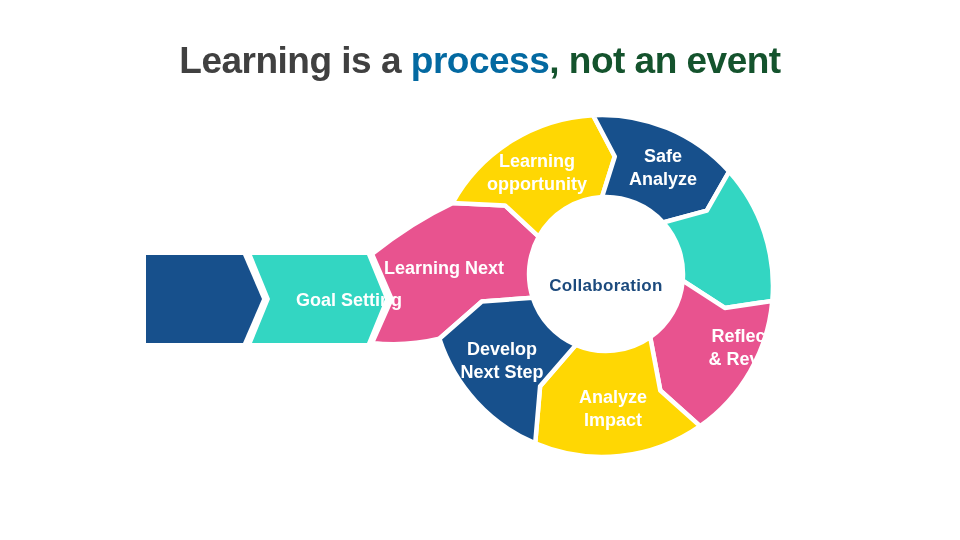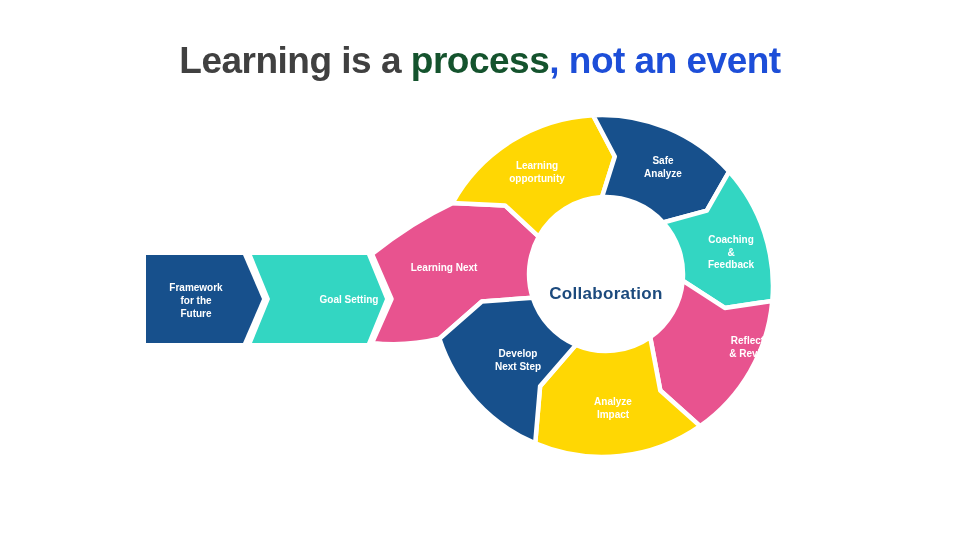--- a/index.html
+++ b/index.html
@@ -8,70 +8,64 @@
     font-family:"Liberation Sans", sans-serif;
   }
   .title{
     position:absolute;left:0;top:40px;width:960px;margin:0;
     text-align:center;font-size:37px;font-weight:800;letter-spacing:-0.5px;
   }
   .diagram-svg{position:absolute;left:0;top:0;}
   .lbl{
     position:absolute;transform:translate(-50%,-50%);
     text-align:center;white-space:pre-line;
-    color:#ffffff;font-weight:700;font-size:10px;line-height:1.25;
+    color:#ffffff;font-weight:700;font-size:18px;line-height:1.25;
   }
   
   [data-name="label-framework-for-the-future"]{left:196px;top:300px;line-height:1.3;}
   [data-name="label-goal-setting"]{left:309px;top:300px;margin-left:40px;}
   [data-name="label-learning-model"]{left:444px;top:268px;}
   [data-name="label-learning-opportunity"]{left:537px;top:172px;}
   [data-name="label-safe-practice"]{left:663px;top:167px;}
   [data-name="label-coaching-feedback"]{left:731px;top:253px;}
   [data-name="label-reflection-revision"]{left:720px;top:347px;margin-left:35px;}
   [data-name="label-analyze-impact"]{left:613px;top:408px;}
-  [data-name="label-develop-next-step"]{left:502px;top:360px;margin-left:16px;}
+  [data-name="label-develop-next-step"]{left:502px;top:360px;}
   [data-name="label-collaboration"]{
-    left:606px;top:286px;font-size:17px;letter-spacing:0.3px;margin-top:8px;
+    left:606px;top:286px;font-size:17px;letter-spacing:0.3px;
   }
 </style>
 </head>
 <body>
 
 <div class="stage" data-name="slide-canvas">
 
   <h1 class="title" data-name="page-title">
-    <span data-name="title-text-part1" style="color: #404040;">Learning is a </span><span data-name="title-highlight" style="color: #14532d;">process</span><span data-name="title-text-part2" style="color: #1d4ed8;">, not an event</span>
+    <span data-name="title-text-part1" style="color: #404040;">Learning is a </span><span data-name="title-highlight" style="color: #0369a1;">process</span><span data-name="title-text-part2" style="color: #14532d;">, not an event</span>
   </h1>
 
   <svg class="diagram-svg" width="960" height="540" viewBox="0 0 960 540" data-name="process-diagram-svg">
       <path d="M 372 254 Q 412 222 452.4 203.1 L 505.0 205.4 L 538.7 236.7 A 77 77 0 0 0 532.8 297.8 L 481.9 301.5 L 439.4 338.8 Q 405 347 372 343 L 391.5 299 Z" fill="#e8538f" stroke="#ffffff" stroke-width="4.5" stroke-linejoin="round" data-name="step-learning-model"></path>
       <path d="M 452.4 203.1 A 171 171 0 0 1 593.1 115.2 L 614.8 156.5 L 602.0 197.1 A 77 77 0 0 0 538.7 236.7 L 505.0 205.4 Z" fill="#ffd703" stroke="#ffffff" stroke-width="4.5" stroke-linejoin="round" data-name="segment-learning-opportunity"></path>
       <path d="M 593.1 115.2 A 171 171 0 0 1 729.1 171.6 L 706.8 210.7 L 663.2 222.5 A 77 77 0 0 0 602.0 197.1 L 614.8 156.5 Z" fill="#17508c" stroke="#ffffff" stroke-width="4.5" stroke-linejoin="round" data-name="segment-safe-practice"></path>
       <path d="M 729.1 171.6 A 171 171 0 0 1 772.3 300.9 L 724.8 307.9 L 682.7 280.7 A 77 77 0 0 0 663.2 222.5 L 706.8 210.7 Z" fill="#33d6c2" stroke="#ffffff" stroke-width="4.5" stroke-linejoin="round" data-name="segment-coaching-feedback"></path>
       <path d="M 772.3 300.9 A 171 171 0 0 1 700.1 426.1 L 660.3 390.5 L 650.2 337.1 A 77 77 0 0 0 682.7 280.7 L 724.8 307.9 Z" fill="#e8538f" stroke="#ffffff" stroke-width="4.5" stroke-linejoin="round" data-name="segment-reflection-revision"></path>
       <path d="M 700.1 426.1 A 171 171 0 0 1 535.2 443.4 L 540.1 386.3 L 575.9 344.9 A 77 77 0 0 0 650.2 337.1 L 660.3 390.5 Z" fill="#ffd703" stroke="#ffffff" stroke-width="4.5" stroke-linejoin="round" data-name="segment-analyze-impact"></path>
       <path d="M 535.2 443.4 A 171 171 0 0 1 439.4 338.8 L 481.9 301.5 L 532.8 297.8 A 77 77 0 0 0 575.9 344.9 L 540.1 386.3 Z" fill="#17508c" stroke="#ffffff" stroke-width="4.5" stroke-linejoin="round" data-name="segment-develop-next-step"></path>
       <path d="M 146.0 255.0 L 243.0 255.0 L 262.0 299.0 L 243.0 343.0 L 146.0 343.0 Z" fill="#17508c" data-name="step-framework-for-the-future"></path>
       <path d="M 252.0 255.0 L 367.0 255.0 L 385.0 299.0 L 367.0 343.0 L 252.0 343.0 L 270.0 299.0 Z" fill="#33d6c2" data-name="step-goal-setting"></path>
     </svg>
 
-  <div class="lbl" data-name="label-framework-for-the-future">Framework
-for the
-Future</div>
   <div class="lbl" data-name="label-goal-setting">Goal Setting</div>
   <div class="lbl" data-name="label-learning-model">Learning Next</div>
 
   <div class="lbl" data-name="label-learning-opportunity">Learning
 opportunity</div>
   <div class="lbl" data-name="label-safe-practice">Safe
 Analyze</div>
-  <div class="lbl" data-name="label-coaching-feedback">Coaching
-&amp;
-Feedback</div>
   <div class="lbl" data-name="label-reflection-revision">Reflection
 &amp; Revision</div>
   <div class="lbl" data-name="label-analyze-impact">Analyze
 Impact</div>
   <div class="lbl" data-name="label-develop-next-step">Develop
 Next Step</div>
 
   <div class="lbl" data-name="label-collaboration" style="color: rgb(28, 74, 125); font-weight: 800;">Collaboration</div>
 
 </div>

